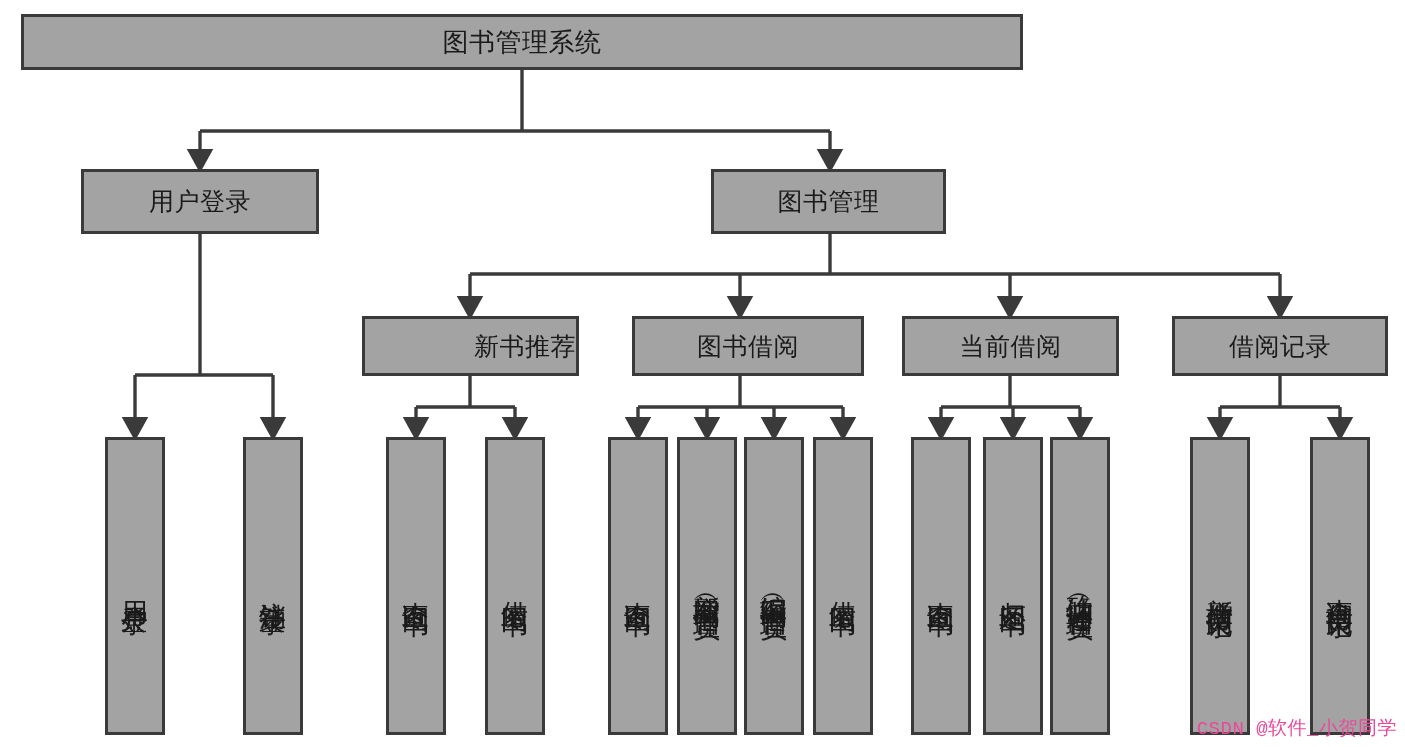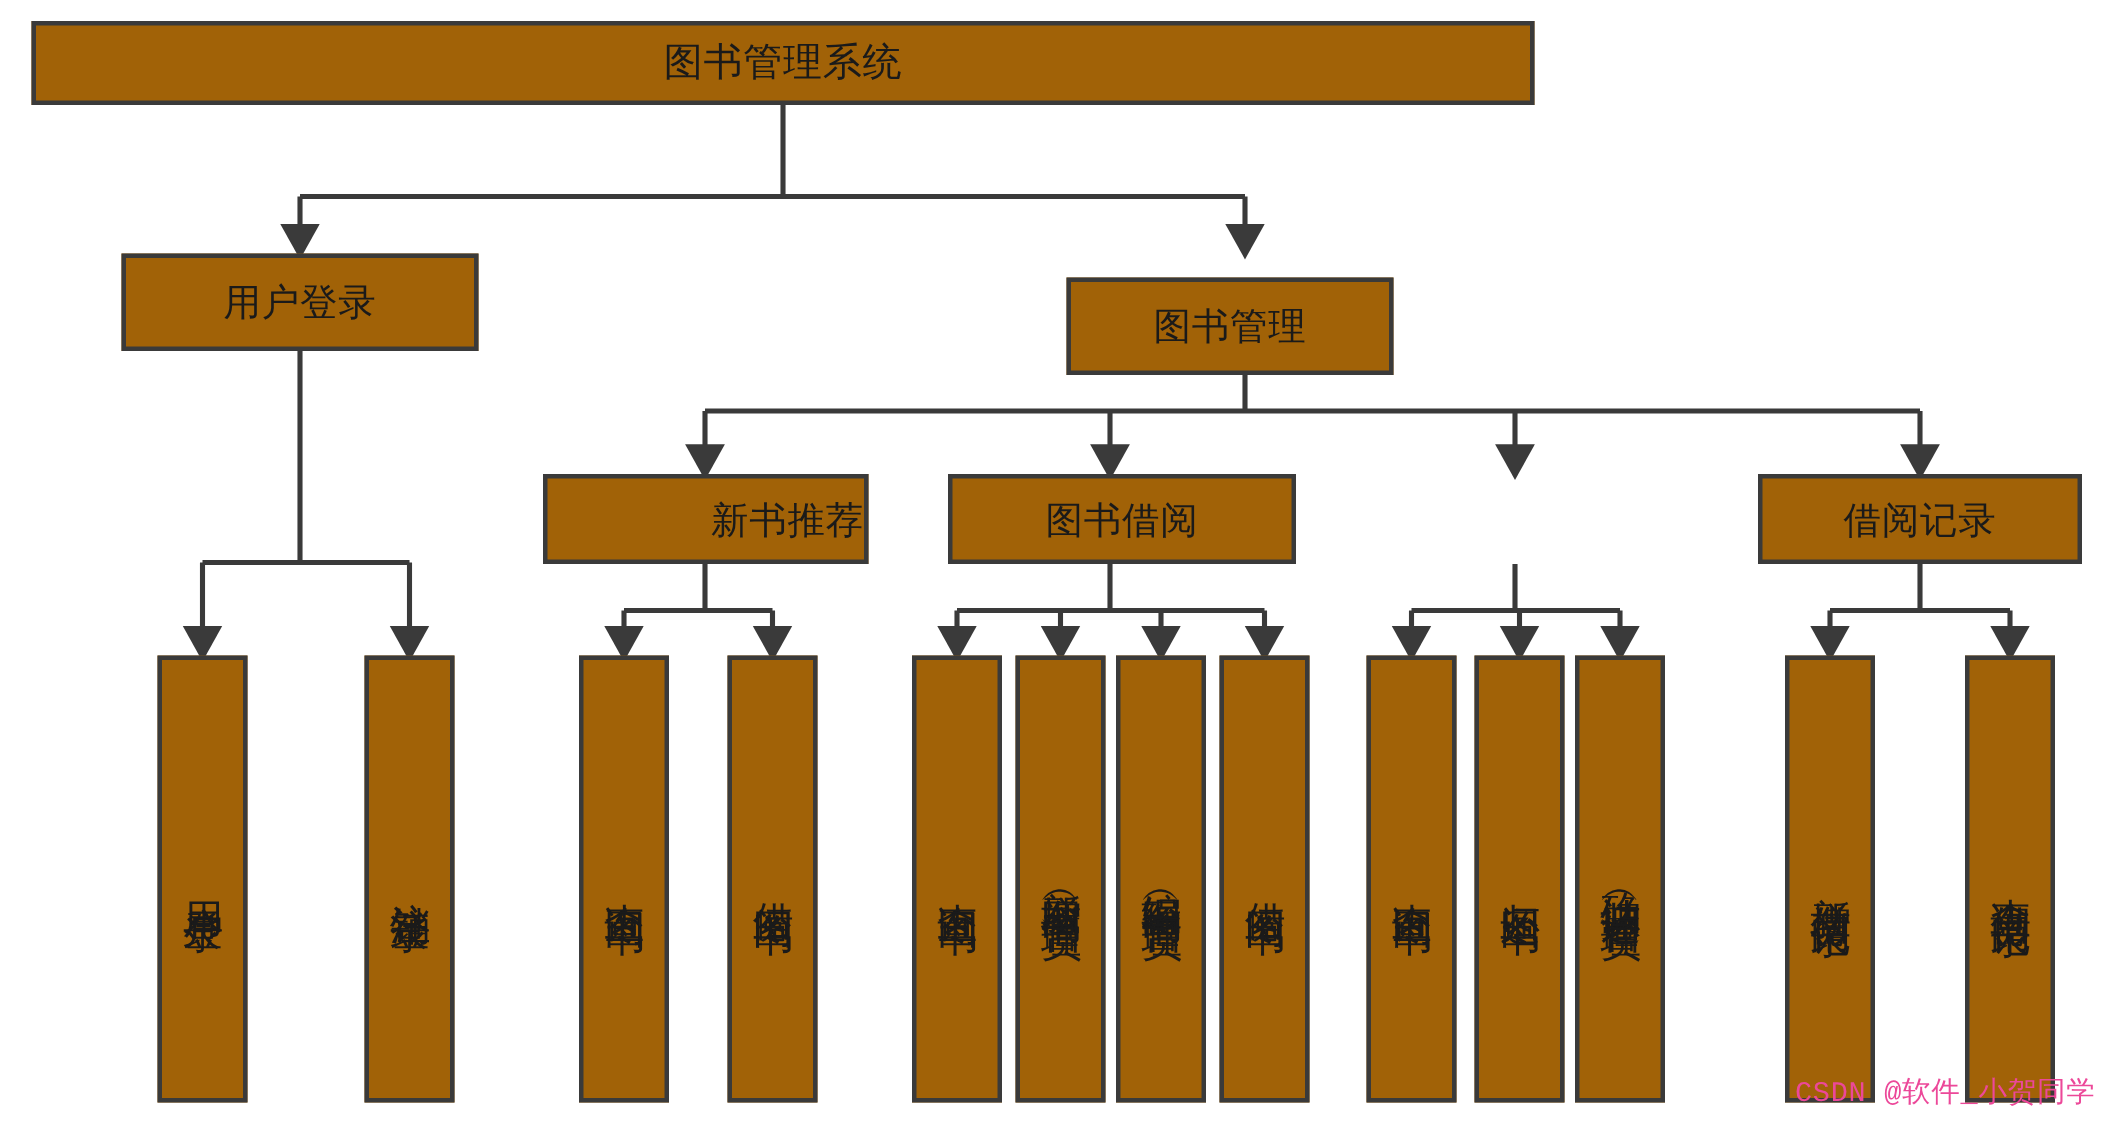--- a/index.html
+++ b/index.html
@@ -19,21 +19,21 @@
     position: absolute;
     left: 0;
     top: 0;
     width: 1405px;
     height: 747px;
   }
   .node {
     position: absolute;
     box-sizing: border-box;
     border: 3px solid #3a3a3a;
-    background: #a16207;
+    background: #a3a3a3;
     display: flex;
     align-items: center;
     justify-content: center;
     z-index: 2;
   }
   .node .label {
     color: #1a1a1a;
     text-align: center;
     line-height: 1.08;
     white-space: nowrap;
@@ -121,29 +121,32 @@
     </g>
   </svg>
 
   <div class="node horiz root" style="left:21px; top:14px; width:1002px; height:56px;">
     <span class="label">图书管理系统</span>
   </div>
 
   <div class="node horiz" style="left:81px; top:169px; width:238px; height:65px;">
     <span class="label">用户登录</span>
   </div>
-  <div class="node horiz" style="left:711px; top:169px; width:218px; height:65px;margin-top:16px;">
+  <div class="node horiz" style="left:711px; top:169px; width:235px; height:65px;">
     <span class="label">图书管理</span>
   </div>
 
   <div class="node horiz" style="left:362px; top:316px; width:217px; height:60px;justify-content:flex-end;">
     <span class="label">新书推荐</span>
   </div>
   <div class="node horiz" style="left:632px; top:316px; width:232px; height:60px;">
     <span class="label">图书借阅</span>
+  </div>
+  <div class="node horiz" style="left:902px; top:316px; width:217px; height:60px;">
+    <span class="label">当前借阅</span>
   </div>
   <div class="node horiz" style="left:1172px; top:316px; width:216px; height:60px;">
     <span class="label">借阅记录</span>
   </div>
 
   <div class="node vert" style="left:105px; top:437px; width:60px; height:298px;">
     <span class="label">用户登录</span>
   </div>
   <div class="node vert" style="left:243px; top:437px; width:60px; height:298px;">
     <span class="label">注销登录</span>

